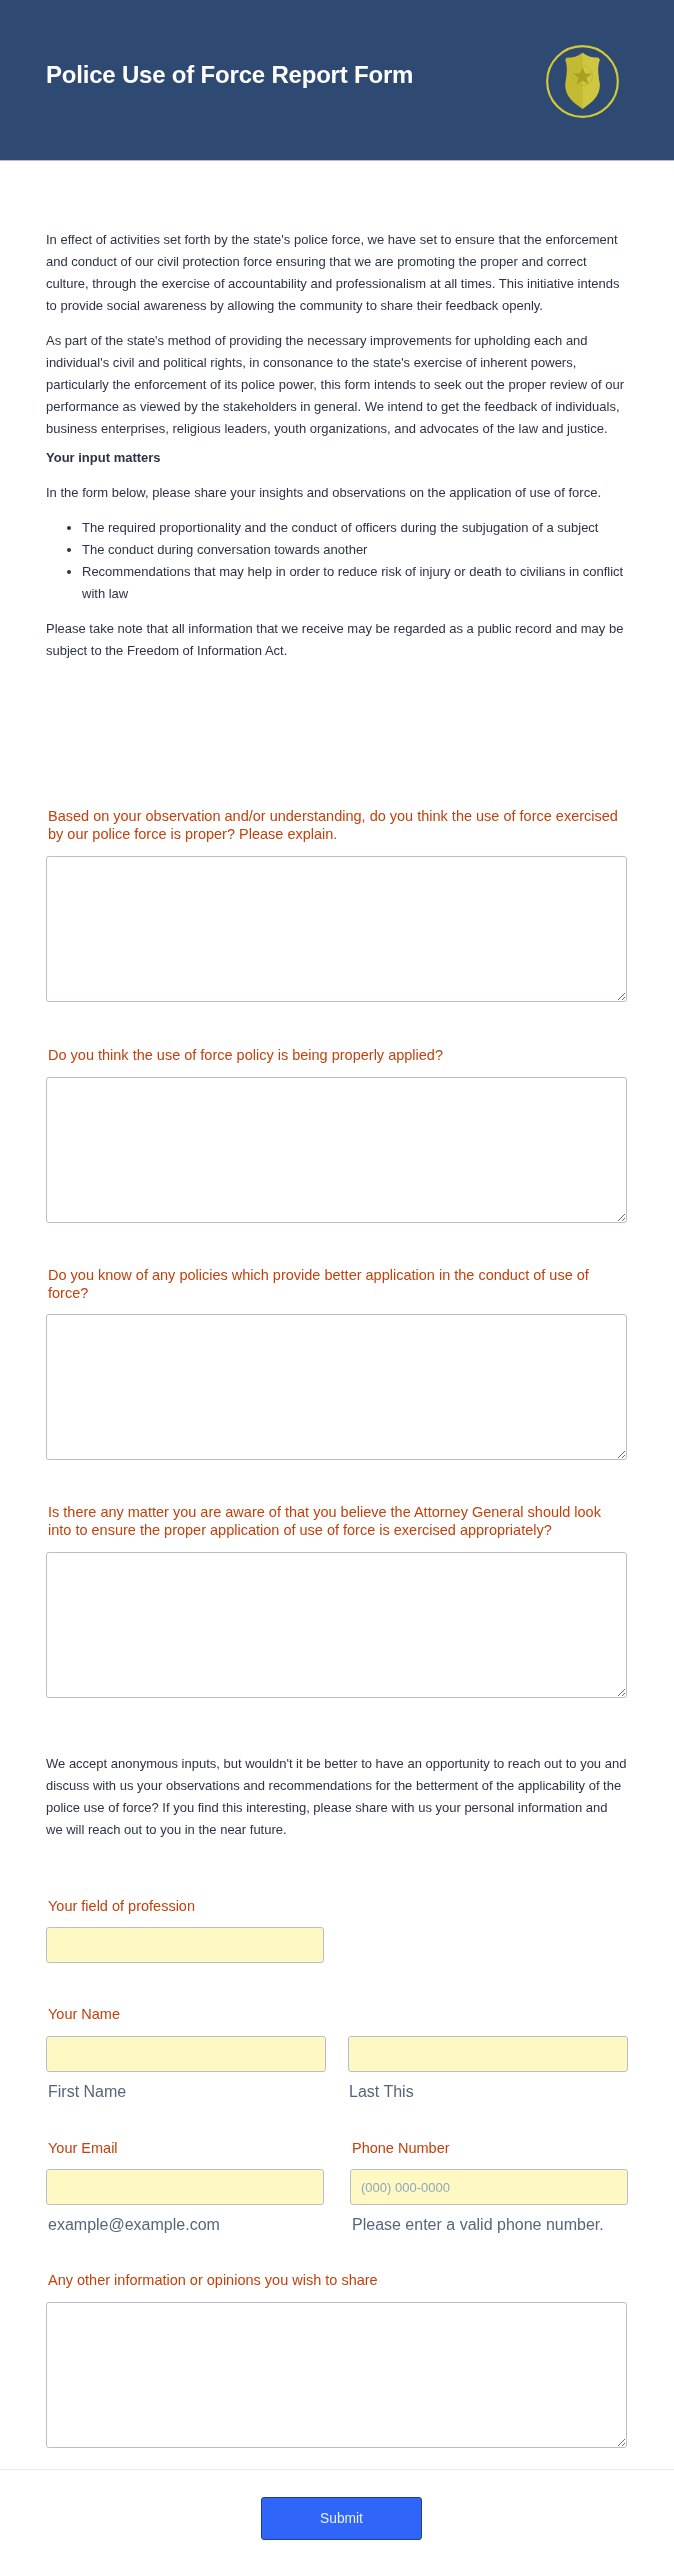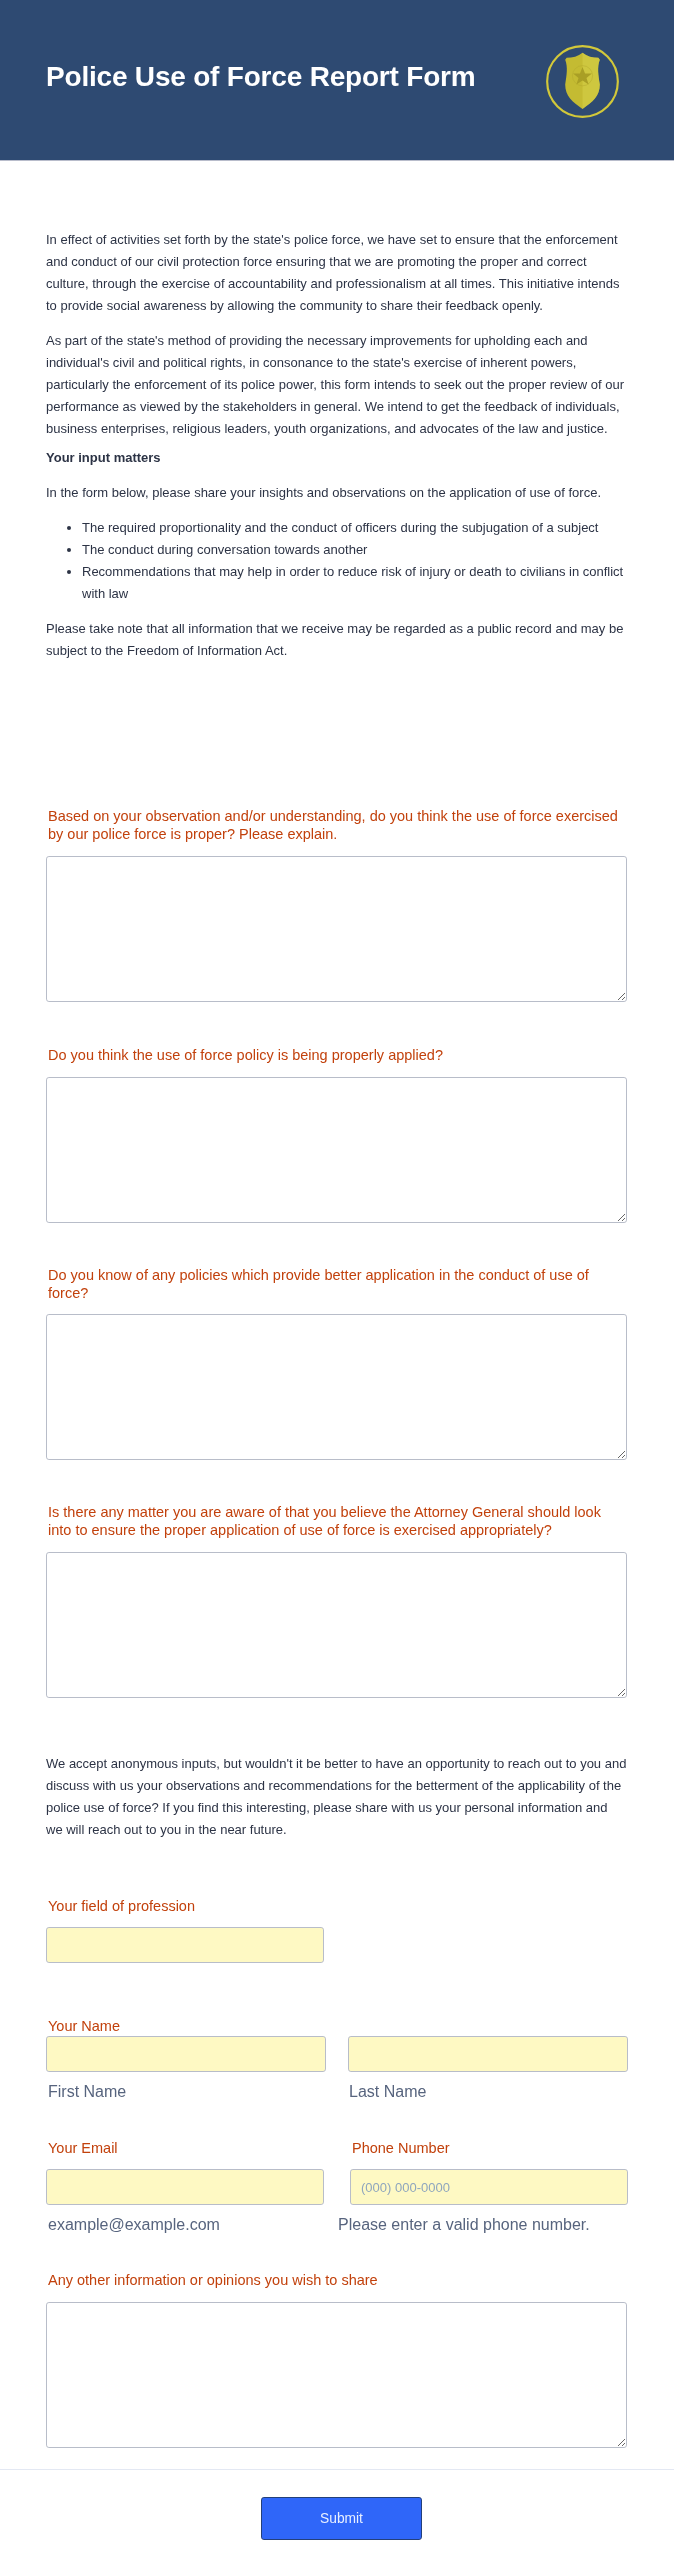--- a/index.html
+++ b/index.html
@@ -1,20 +1,20 @@
 <!DOCTYPE html>
 <html style="font-size:11.6px"><head>
 <meta charset="utf-8">
 <style>
   * { box-sizing: border-box; margin: 0; padding: 0; }
   html, body { width: 674px; background: #ffffff; }
   body { font-family: "Liberation Sans", "DejaVu Sans", sans-serif; color: #2c3345; position: relative; height: 2576px; overflow: hidden; }
 
   .header { position: absolute; left: 0; top: 0; width: 674px; height: 161px; background: #2e4a72; border-bottom: 1.5px solid #b8bccb; }
-  .header-title { position: absolute; left: 46px; top: 61px; font-size: 28px; font-weight: bold; color: #ffffff; letter-spacing: -0.2px; }
+  .header-title { position: absolute; left: 46px; top: 61px; font-size: 24px; font-weight: bold; color: #ffffff; letter-spacing: -0.2px; }
   .badge { position: absolute; left: 545px; top: 44px; width: 75px; height: 75px; }
 
   .content { position: absolute; left: 46px; width: 581px; }
   .para { font-size: 13px; line-height: 22px; color: #2c3345; }
   .para-bold { font-size: 13px; line-height: 22px; font-weight: bold; color: #2c3345; }
   .bullets { list-style: disc; padding-left: 36px; font-size: 13px; line-height: 22px; color: #2c3345; }
 
   .q-label { position: absolute; left: 48px; width: 580px; font-size: 14.5px; line-height: 18px; color: #c2410c; }
   .textarea { position: absolute; left: 46px; width: 581px; height: 146px; border: 0.7px solid #b8bdc9; border-radius: 2.9px; background: #fff; resize: vertical; font-family: "Liberation Sans", sans-serif; font-size: 11.6px; padding: 7.3px; }
   .input { position: absolute; height: 36px; border: 0.7px solid #b8bdc9; border-radius: 2.9px; background: #fef9c3; font-family: "Liberation Sans", sans-serif; font-size: 13px; padding: 0 10px; color: #2c3345; }
@@ -63,31 +63,31 @@
 <div class="q-label" style="top:1503px;">Is there any matter you are aware of that you believe the Attorney General should look into to ensure the proper application of use of force is exercised appropriately?</div>
 <textarea class="textarea" style="top: 1552px;"></textarea>
 
 <div class="content" style="top:1753px;">
   <p class="para">We accept anonymous inputs, but wouldn't it be better to have an opportunity to reach out to you and discuss with us your observations and recommendations for the betterment of the applicability of the police use of force? If you find this interesting, please share with us your personal information and we will reach out to you in the near future.</p>
 </div>
 
 <div class="q-label" style="top:1897px;">Your field of profession</div>
 <input class="input" style="left: 46px; top: 1927px; width: 278px;" type="text" value="">
 
-<div class="q-label" style="top:2005px;margin-top:12px;">Your Name</div>
+<div class="q-label" style="top:2005px;">Your Name</div>
 <input class="input" style="left: 46px; top: 2036px; width: 280px;" type="text" value="">
 <input class="input" style="left: 348px; top: 2036px; width: 280px;" type="text" value="">
 <div class="sublabel" style="left:48px; top:2083px;">First Name</div>
-<div class="sublabel" style="left:349px; top:2083px;">Last Name</div>
+<div class="sublabel" style="left:349px; top:2083px;">Last This</div>
 
 <div class="q-label" style="top:2139px; width:276px;">Your Email</div>
 <div class="q-label" style="top:2139px; left:352px; width:276px;">Phone Number</div>
 <input class="input" style="left: 46px; top: 2169px; width: 278px;" type="email" value="">
 <input class="input" style="left: 350px; top: 2169px; width: 278px;" type="tel" placeholder="(000) 000-0000">
 <div class="sublabel" style="left:48px; top:2216px;">example@example.com</div>
-<div class="sublabel" style="left:338px; top:2216px;">Please enter a valid phone number.</div>
+<div class="sublabel" style="left:352px; top:2216px;">Please enter a valid phone number.</div>
 
 <div class="q-label" style="top:2271px;">Any other information or opinions you wish to share</div>
 <textarea class="textarea" style="top: 2302px;"></textarea>
 
 <div class="separator"></div>
 <button class="submit">Submit</button>
 
 
 </body></html>

